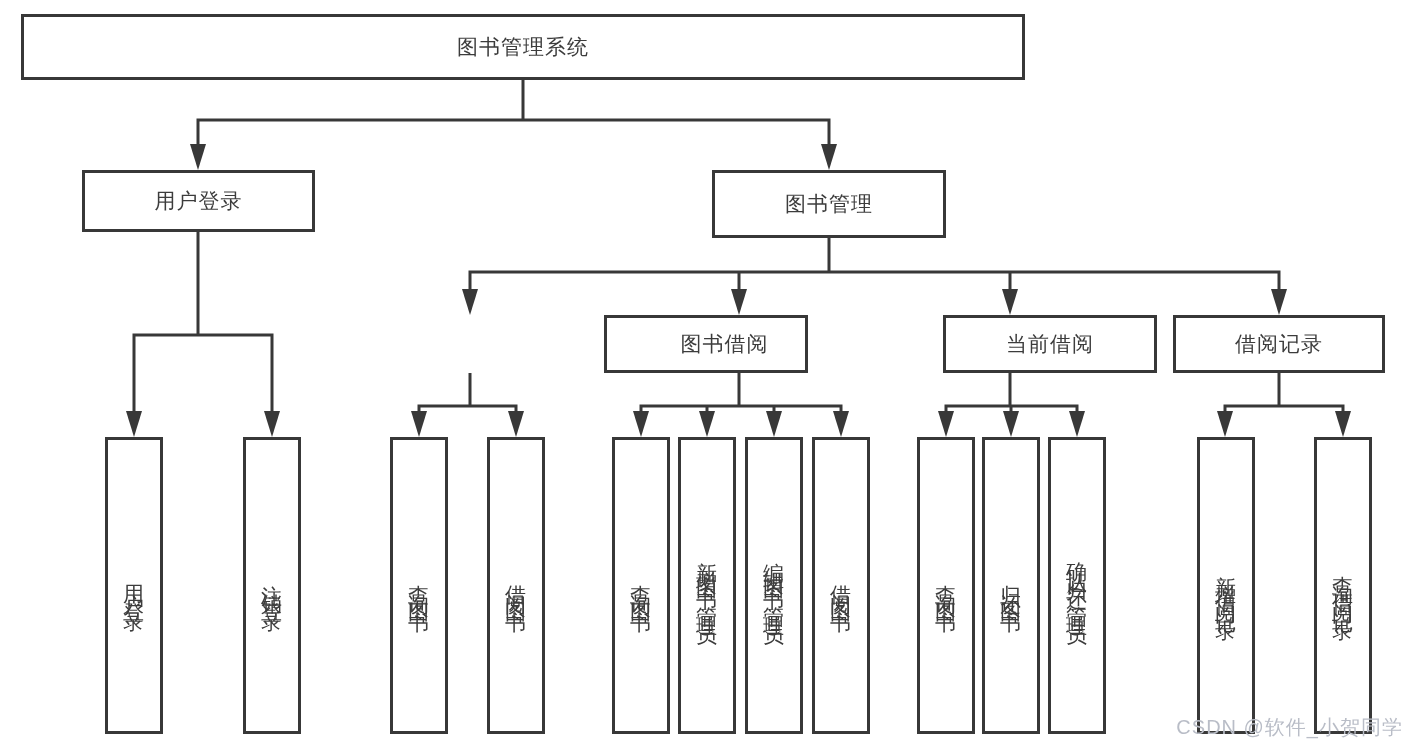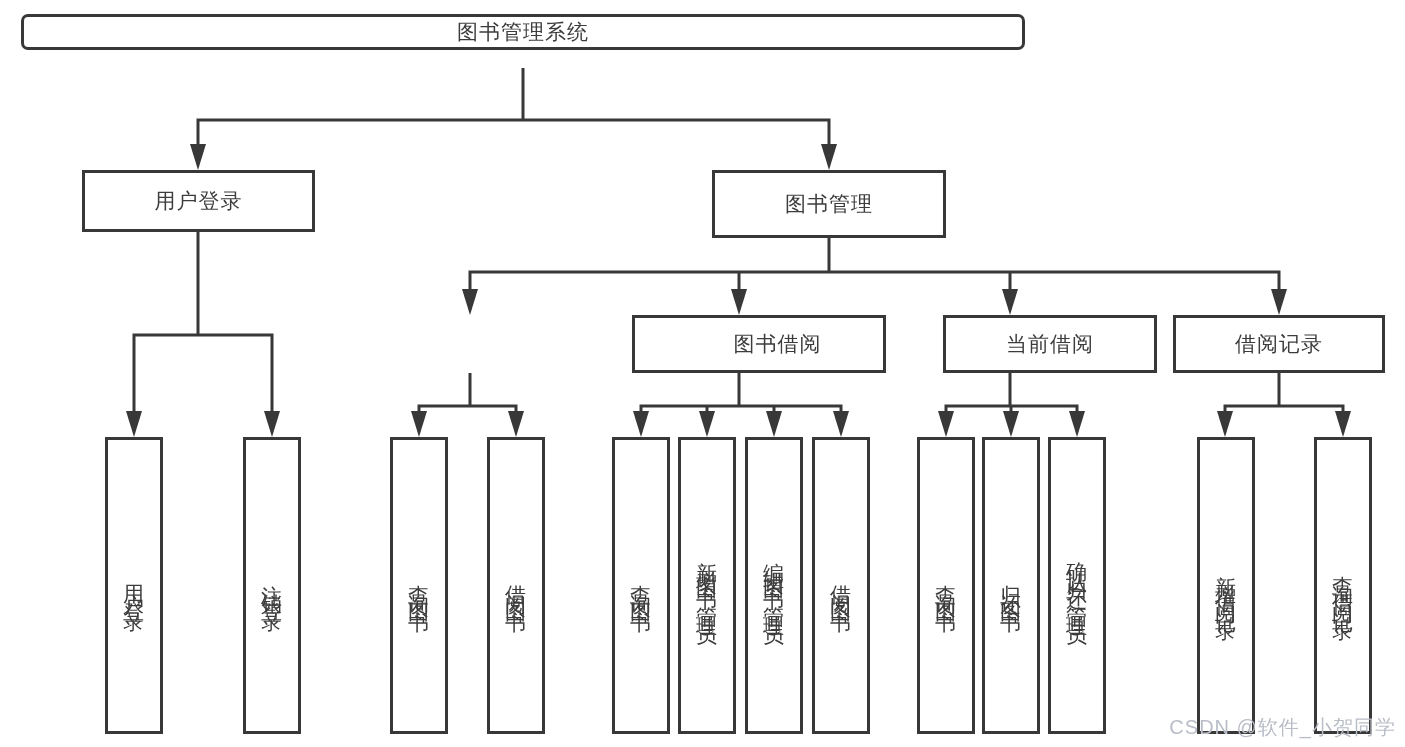--- a/index.html
+++ b/index.html
@@ -15,21 +15,21 @@
   }
   .leaf { width:58px; height:297px; top:437px; }
   .vtext {
     writing-mode:vertical-rl; text-orientation:mixed;
     letter-spacing:9px; line-height:1; white-space:nowrap;
   }
   .connectors { position:absolute; left:0; top:0; pointer-events:none; }
   .connectors path { stroke:#383838; stroke-width:3; fill:none; }
   .connectors polygon { fill:#383838; }
   .watermark {
-    position:absolute; right:9px; bottom:6px;
+    position:absolute; right:2px; bottom:6px;
     color:#b9bdc7; font-size:20px; letter-spacing:1px; z-index:5;
   }
 </style>
 </head>
 <body>
 
 <div class="canvas">
 
   <svg class="connectors" width="1405" height="747" aria-hidden="true">
 
@@ -60,26 +60,26 @@
     <path d="M1010 373 V406 M944.5 406 H1078.5 M946 406 V415 M1011 406 V415 M1077 406 V415"></path>
     <polygon points="938,411 954,411 946,437"></polygon>
     <polygon points="1003,411 1019,411 1011,437"></polygon>
     <polygon points="1069,411 1085,411 1077,437"></polygon>
 
     <path d="M1279 373 V406 M1223.5 406 H1344.5 M1225 406 V415 M1343 406 V415"></path>
     <polygon points="1217,411 1233,411 1225,437"></polygon>
     <polygon points="1335,411 1351,411 1343,437"></polygon>
   </svg>
 
-  <div class="node" style="left:21px; top:14px; width:1004px; height:36px;border-radius:7px;">图书管理系统</div>
+  <div class="node" style="left:21px; top:14px; width:1004px; height:66px;">图书管理系统</div>
 
   <div class="node" style="left:82px; top:170px; width:233px; height:62px;">用户登录</div>
   <div class="node" style="left:712px; top:170px; width:234px; height:68px;">图书管理</div>
 
-  <div class="node" style="left:632px; top:315px; width:254px; height:58px;padding-left:37px;">图书借阅</div>
+  <div class="node" style="left:604px; top:315px; width:204px; height:58px;padding-left:37px;">图书借阅</div>
   <div class="node" style="left:903px; top:315px; width:214px; height:58px;margin-left:40px;">当前借阅</div>
   <div class="node" style="left:1173px; top:315px; width:212px; height:58px;">借阅记录</div>
 
   <div class="node leaf" style="left:105px;">
     <span class="vtext">用户登录</span>
   </div>
   <div class="node leaf" style="left:243px;">
     <span class="vtext">注销登录</span>
   </div>
 

